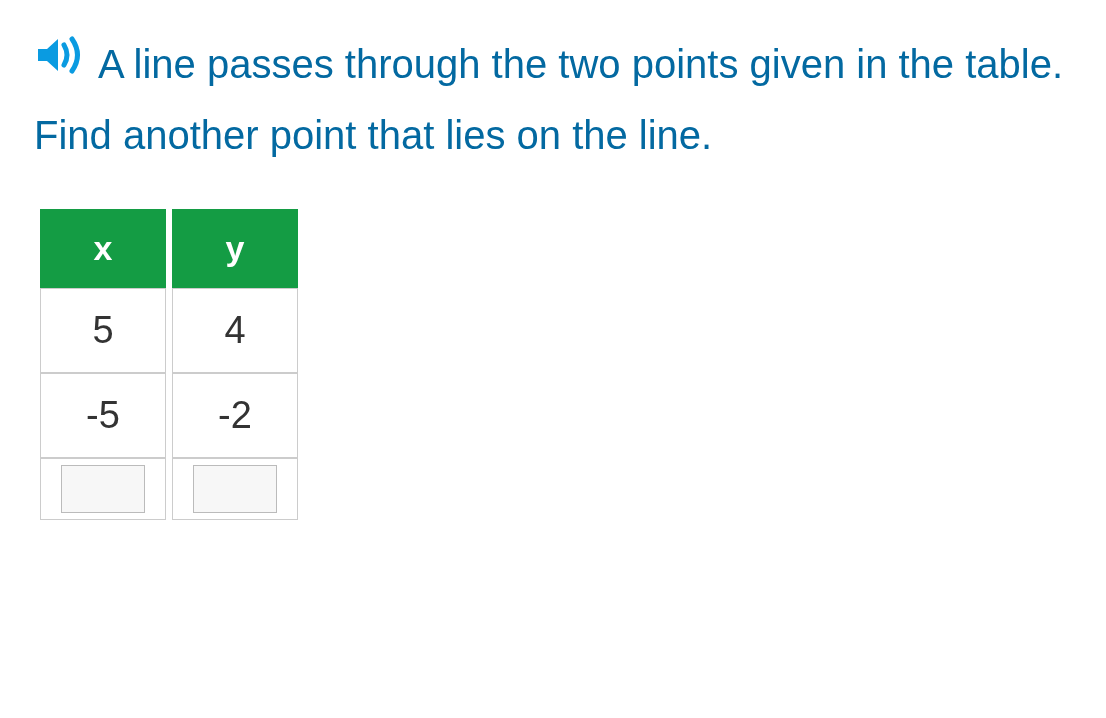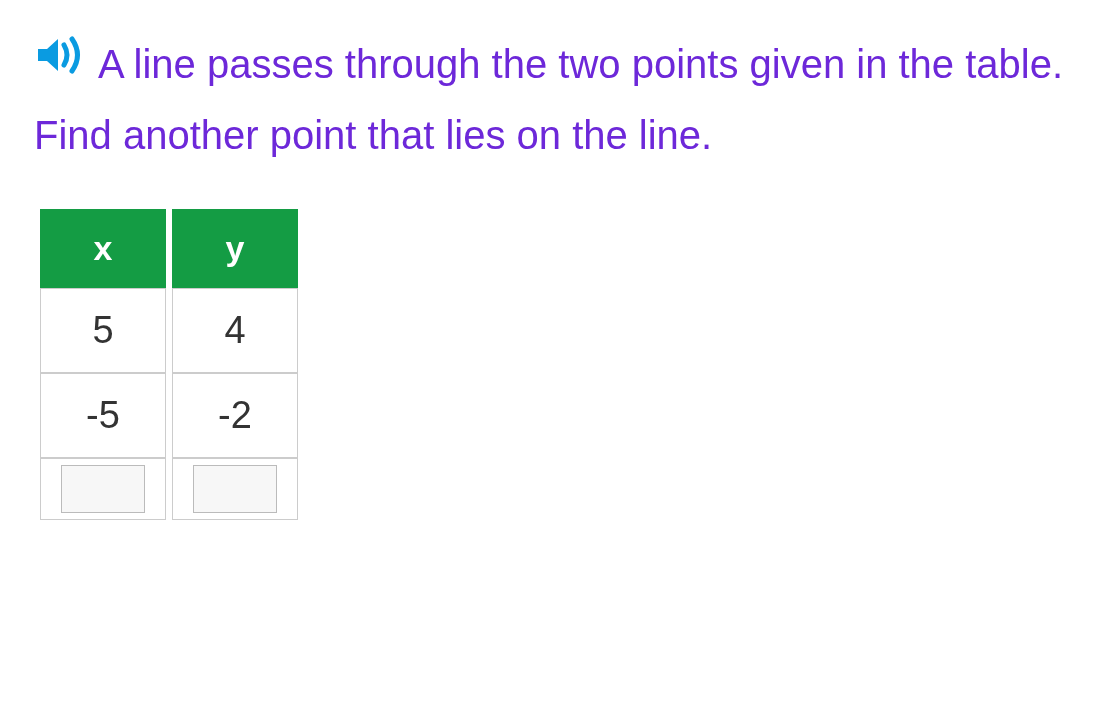--- a/index.html
+++ b/index.html
@@ -25,21 +25,21 @@
       vertical-align: middle;
       margin-right: 12px;
       position: relative;
       top: -4px;
     }
     .audio-icon svg {
       width: 52px;
       height: 44px;
     }
     .question-text {
-      color: #6d28d9;
+      color: #0369a1;
     }
     .table-container {
       margin-top: 10px;
     }
     table {
       border-collapse: separate;
       border-spacing: 6px 0;
     }
     th {
       background: #149c44;

